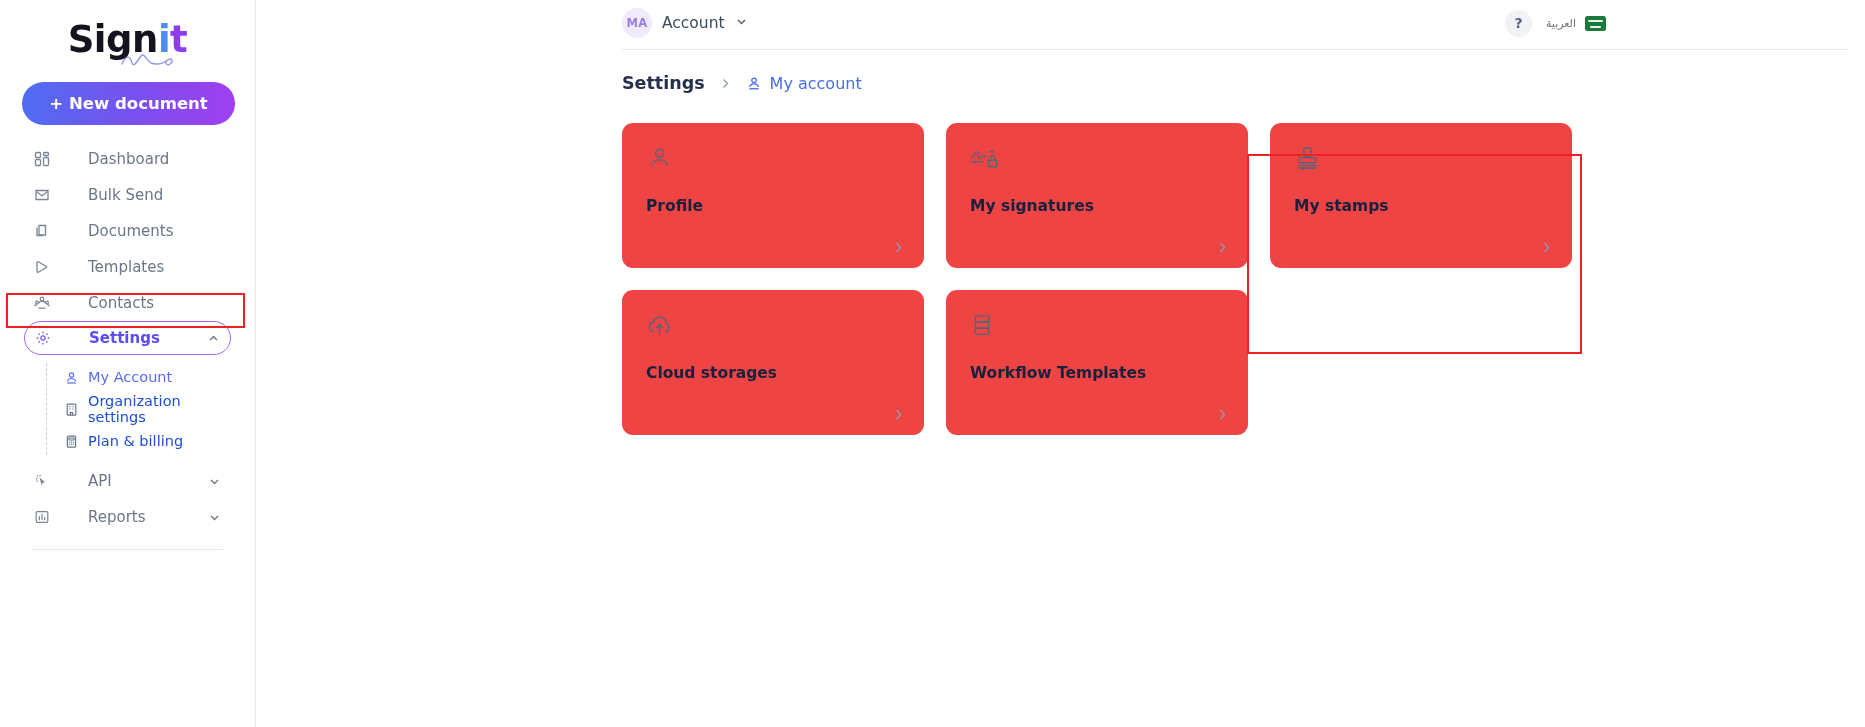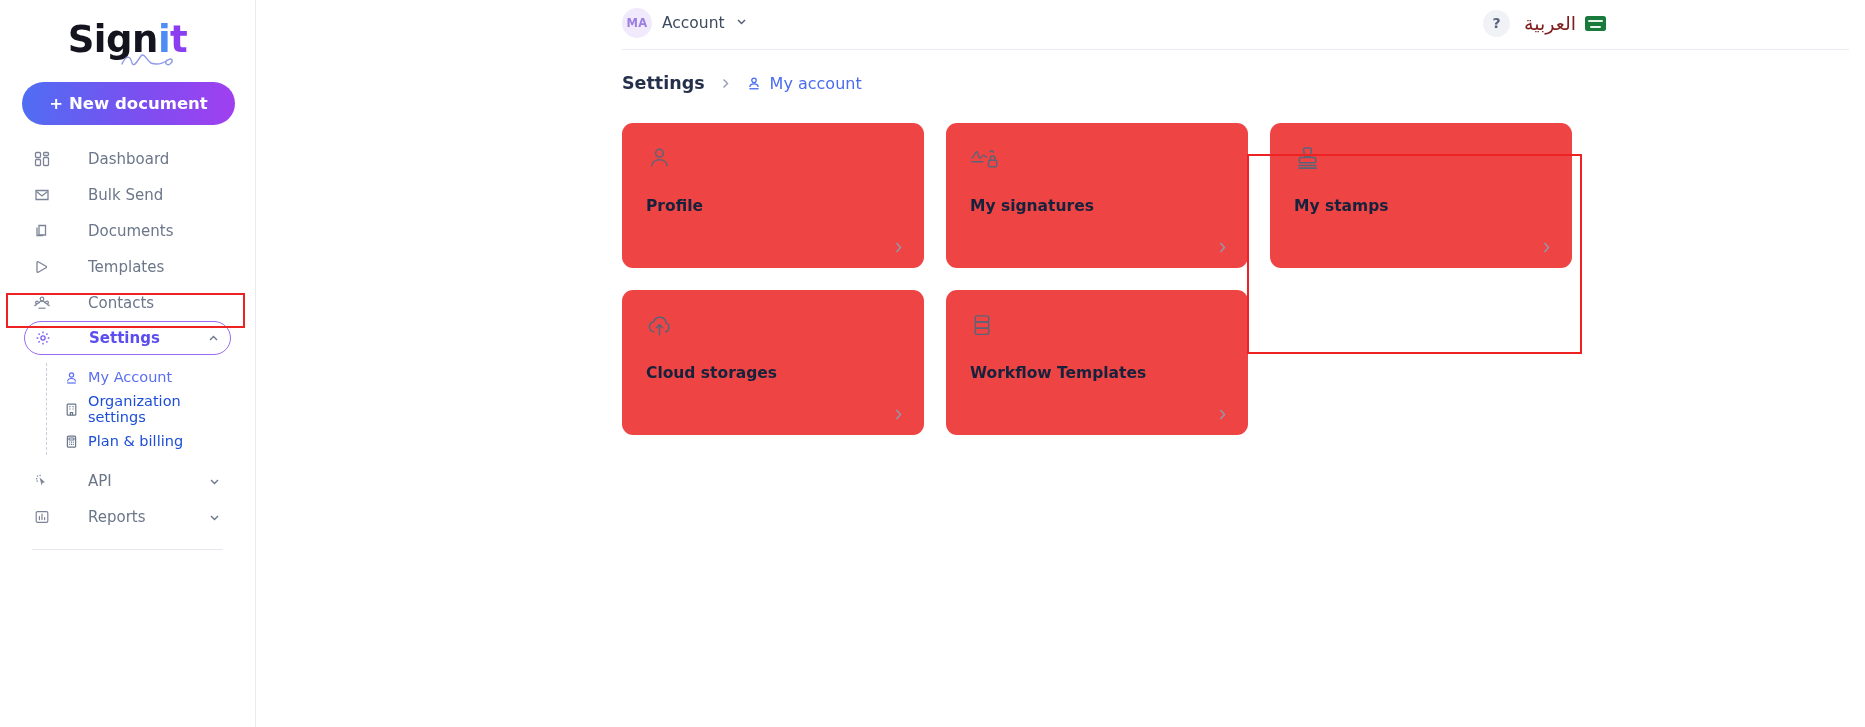--- a/index.html
+++ b/index.html
@@ -96,21 +96,21 @@
   .account-name { font-size: 15.5px; color: #3c4a5e; font-family: "DejaVu Sans", sans-serif; }
   .topbar-right { margin-left: auto; display: flex; align-items: center; gap: 14px; padding-right: 78px;}
   .help-btn {
     width: 27px; height: 27px; border-radius: 50%;
     background: #f1f2f6; color: #55607a;
     display: flex; align-items: center; justify-content: center;
     font-size: 14px; font-weight: 600; cursor: pointer;
     font-family: "DejaVu Sans", sans-serif;
   }
   .lang-chip { display: flex; align-items: center; gap: 9px; cursor: pointer; }
-  .lang-text { font-size: 19px; color: #7f1d1d; font-family: "DejaVu Sans", sans-serif; direction: rtl; }
+  .lang-text { font-size: 11px; color: #737373; font-family: "DejaVu Sans", sans-serif; direction: rtl; }
   .flag {
     width: 21px; height: 15px; border-radius: 2.5px;
     background: #1a7a3c; display:flex; align-items:center; justify-content:center;
     position: relative; overflow:hidden;
   }
   .flag::before{ content:""; position:absolute; top:4px; left:3px; right:3px; height:2px; background:#e8f5ec; border-radius:1px;}
   .flag::after{ content:""; position:absolute; bottom:3px; left:5px; right:5px; height:1.5px; background:#e8f5ec; border-radius:1px;}
 
   .topbar-divider {
     position: absolute; left: 366px; top: 49px; width: 1227px; height: 1px;

